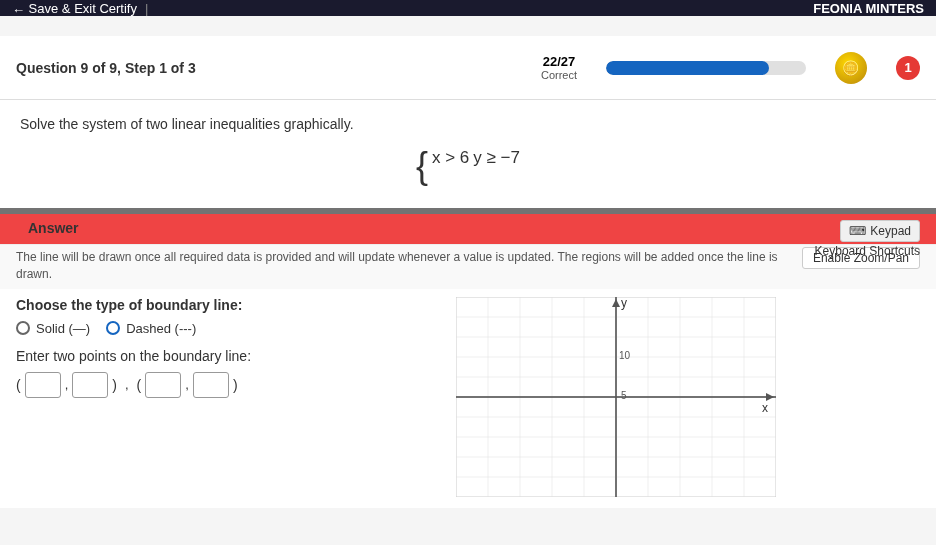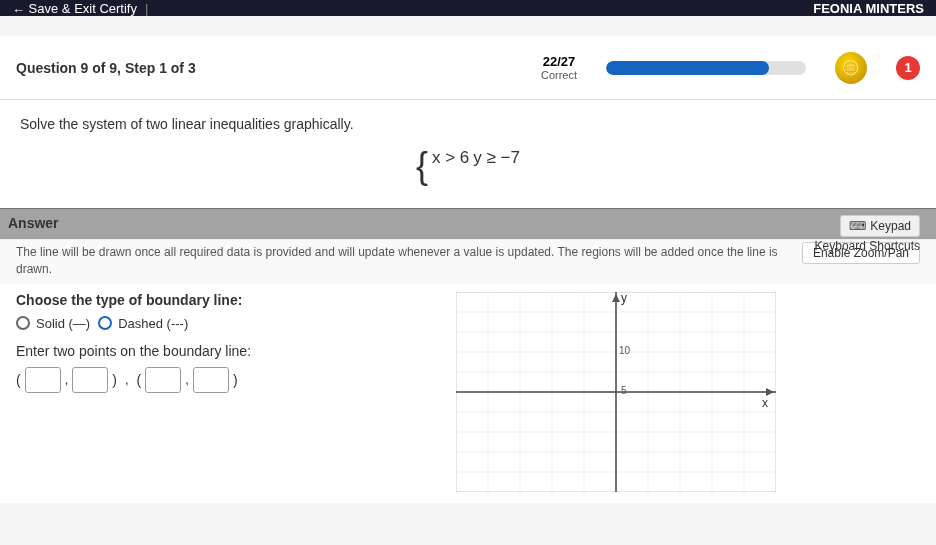--- a/index.html
+++ b/index.html
@@ -122,23 +122,23 @@
     .step-instruction {
       font-size: 14px;
       color: #333;
       border-top: 1px solid #eee;
       padding-top: 10px;
     }
     .step-instruction strong { font-weight: bold; }
 
     
     .answer-section {
-      background: #a3a3a3;
-      border-top: 1px solid #737373;
-      padding: 6px 8px;
+      background: #ef4444;
+      border-top: 6px solid #737373;
+      padding: 6px 28px;
       position: relative;
     }
     .answer-label {
       font-size: 14px;
       font-weight: bold;
       color: #333;
       margin-bottom: 2px;
     }
     .keypad-area {
       position: absolute;
@@ -199,21 +199,21 @@
       flex: 0 0 280px;
     }
     .boundary-label {
       font-size: 14px;
       font-weight: bold;
       color: #333;
       margin-bottom: 8px;
     }
     .radio-group {
       display: flex;
-      gap: 8px;
+      gap: 16px;
       margin-bottom: 12px;
     }
     .radio-option {
       display: flex;
       align-items: center;
       gap: 6px;
       font-size: 13px;
       color: #333;
       cursor: pointer;
     }

